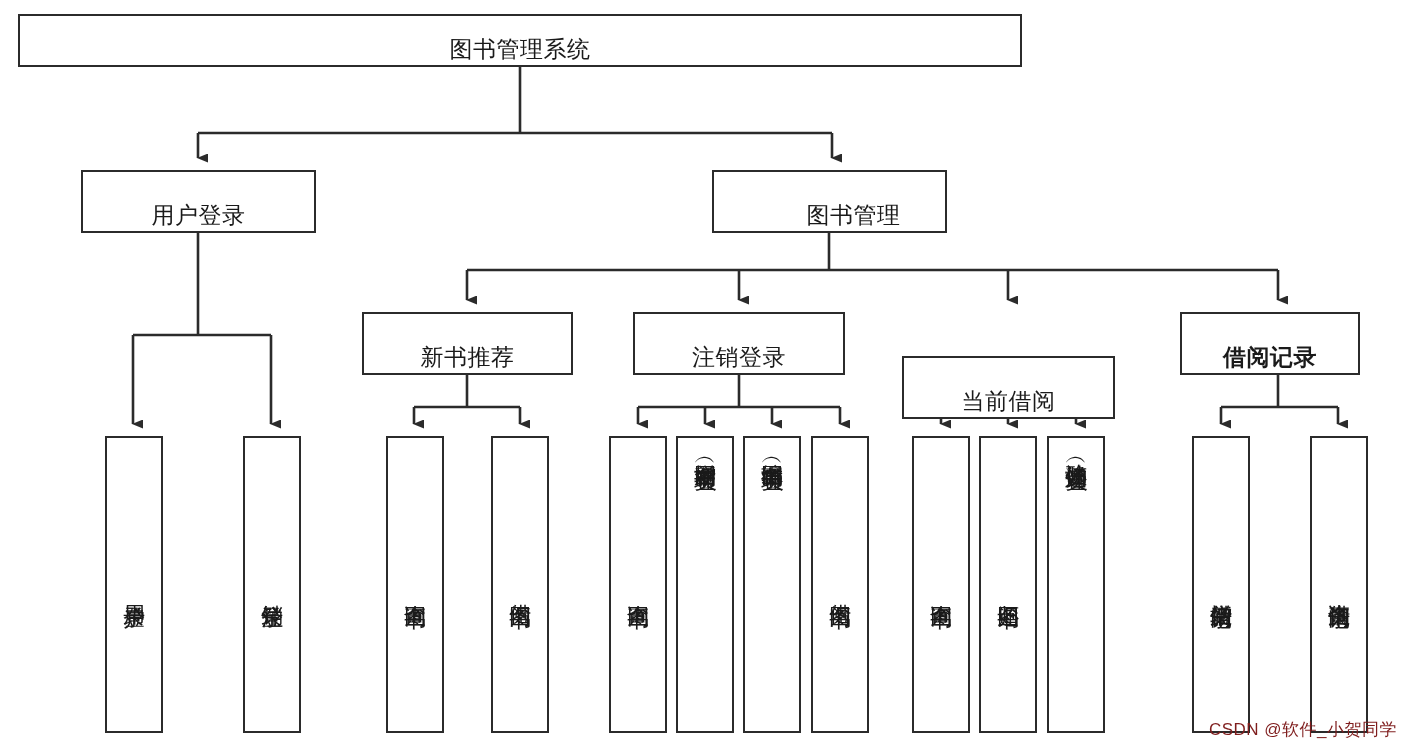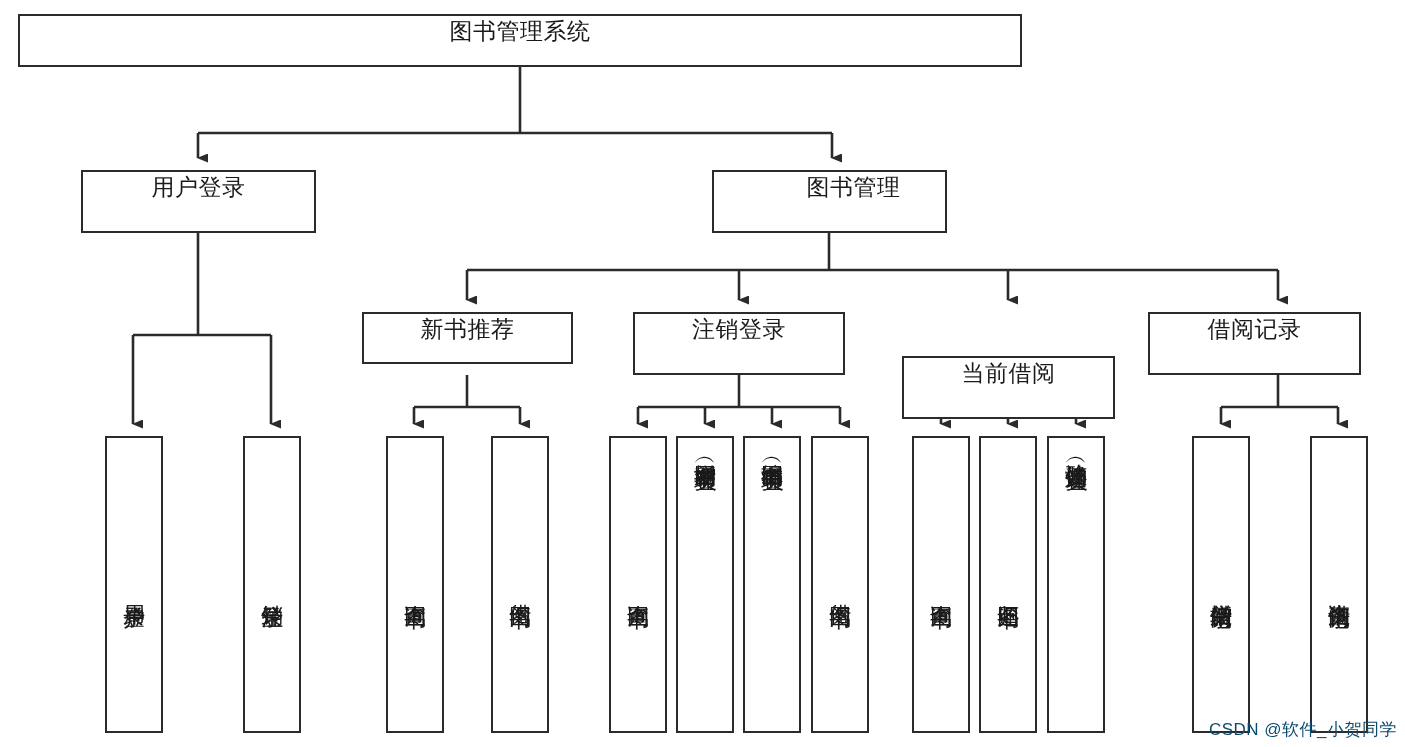--- a/index.html
+++ b/index.html
@@ -23,21 +23,21 @@
     top: 0;
     width: 1405px;
     height: 747px;
   }
   .node {
     position: absolute;
     box-sizing: border-box;
     border: 2px solid #2b2b2b;
     background: #ffffff;
     display: flex;
-    align-items: flex-start;
+    align-items: flex-end;
     justify-content: center;
     color: #1a1a1a;
   }
   .node.horiz {
     font-size: 23px;
     letter-spacing: 0.5px;
   }
   .node.leaf {
     padding-top: 8px;
     align-items: flex-start;
@@ -52,21 +52,21 @@
     text-align: left;
   }
   .node.leaf.centered {
     align-items: center;
   }
   #watermark {
     position: absolute;
     right: 8px;
     bottom: 6px;
     font-size: 17px;
-    color: #0c4a6e;
+    color: #7f1d1d;
     letter-spacing: 0.5px;
     white-space: nowrap;
     pointer-events: none;
   }
 </style>
 </head>
 <body>
 
 <div id="canvas">
 
@@ -124,30 +124,30 @@
     <span>图书管理系统</span>
   </div>
 
   <div class="node horiz" style="left:81px; top:170px; width:235px; height:63px;">
     <span>用户登录</span>
   </div>
   <div class="node horiz" style="left:712px; top:170px; width:235px; height:63px;padding-left:48px;">
     <span>图书管理</span>
   </div>
 
-  <div class="node horiz" style="left:362px; top:312px; width:211px; height:52px;">
+  <div class="node horiz" style="left:362px; top:312px; width:211px; height:63px;">
     <span>新书推荐</span>
   </div>
   <div class="node horiz" style="left:633px; top:312px; width:212px; height:63px;">
     <span>注销登录</span>
   </div>
   <div class="node horiz" style="left:902px; top:312px; width:213px; height:63px;margin-top:44px;">
     <span>当前借阅</span>
   </div>
-  <div class="node horiz" style="left:1148px; top:312px; width:213px; height:63px;">
+  <div class="node horiz" style="left:1180px; top:312px; width:180px; height:63px;font-weight:bold;">
     <span>借阅记录</span>
   </div>
 
   <div class="node leaf centered" style="left:105px; top:436px; width:58px; height:297px;">
     <span class="vlabel">用户登录</span>
   </div>
   <div class="node leaf centered" style="left:243px; top:436px; width:58px; height:297px;">
     <span class="vlabel">注销登录</span>
   </div>
 

